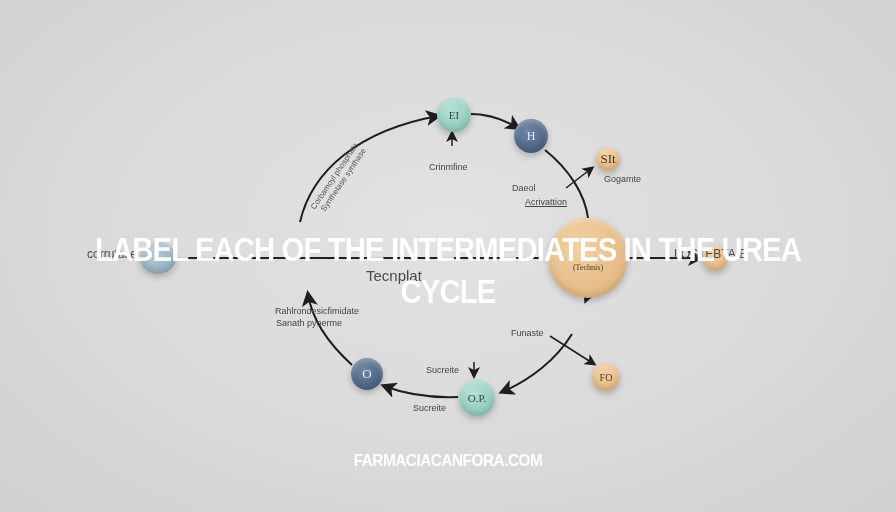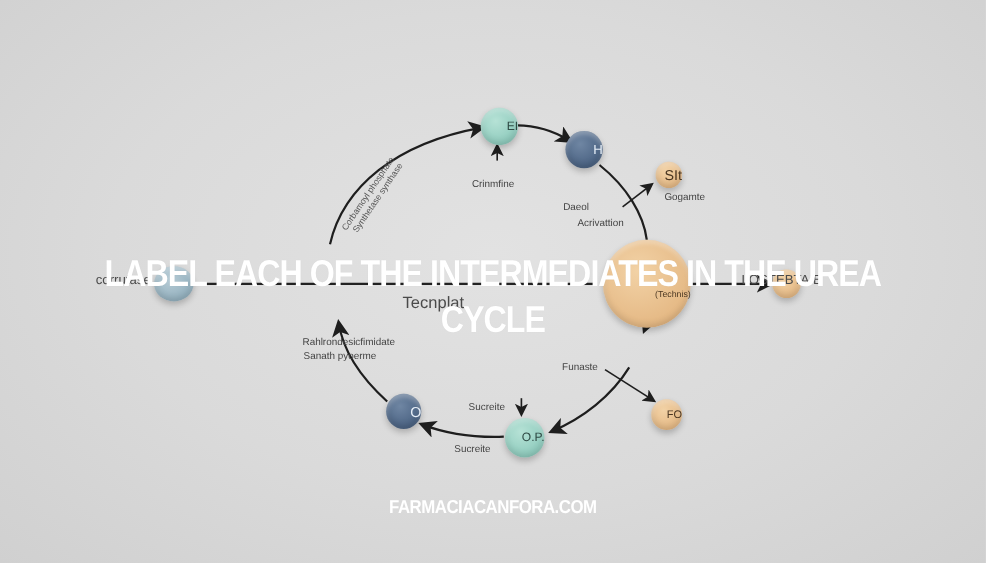--- a/index.html
+++ b/index.html
@@ -20,22 +20,22 @@
     svg.diagram {
       position: absolute;
       left: 0;
       top: 0;
     }
     .node {
       position: absolute;
       border-radius: 50%;
       display: flex;
       align-items: center;
-      justify-content: flex-end;
-      font-family: Liberation Sans, sans-serif;
+      justify-content: center;
+      font-family: Liberation Serif, serif;
       box-shadow: 0 3px 6px rgba(0,0,0,0.22), inset 0 -3px 6px rgba(0,0,0,0.12), inset 0 3px 5px rgba(255,255,255,0.35);
     }
     .node span { pointer-events: none; }
     .mint { background: radial-gradient(circle at 40% 35%, #b6e2d6 0%, #8fcbbd 70%, #7ab8aa 100%); color: #2f4a44; }
     .navy { background: radial-gradient(circle at 40% 35%, #6f86a3 0%, #4a6282 70%, #3c5272 100%); color: #e6eef7; }
     .tan  { background: radial-gradient(circle at 40% 35%, #f2d2a6 0%, #e5b985 70%, #d8a670 100%); color: #4b3722; }
     .blue { background: radial-gradient(circle at 40% 35%, #b7ccd6 0%, #93b0be 70%, #7f9eae 100%); color: #3d5663; }
 
     .label {
       position: absolute;
@@ -156,21 +156,21 @@
     <span>O.P.</span>
   </div>
   <div class="node tan" style="left:592px;top:363px;width:28px;height:28px;font-size:10px;">
     <span>FO</span>
   </div>
 
   <div class="label" style="left:429px;top:161px;">Crinmfine</div>
   <div class="arc-label" style="left:309px;top:206px;">Corbamoyl phosphate</div>
   <div class="arc-label" style="left:319px;top:208px;">Synthetase synthase</div>
   <div class="label" style="left:512px;top:182px;">Daeol</div>
-  <div class="label" style="left:525px;top:196px;">Acrivattion</div>
+  <div class="label" style="left:525px;top:196px;text-decoration:underline;">Acrivattion</div>
   <div class="label" style="left:604px;top:173px;">Gogamte</div>
   <div class="side-label" style="left:87px;top:247px;">corrutase</div>
   <div class="side-label" style="left:674px;top:247px;">LOSTEBTA/E</div>
   <div class="side-label" style="left:366px;top:247px;font-size:15px;margin-top:20px;">Tecnplat</div>
   <div class="label" style="left:275px;top:305px;">Rahlrondesicfimidate</div>
   <div class="label" style="left:276px;top:317px;">Sanath pyoerme</div>
   <div class="label" style="left:511px;top:327px;">Funaste</div>
   <div class="label" style="left:426px;top:364px;">Sucreite</div>
   <div class="label" style="left:413px;top:402px;">Sucreite</div>
 

